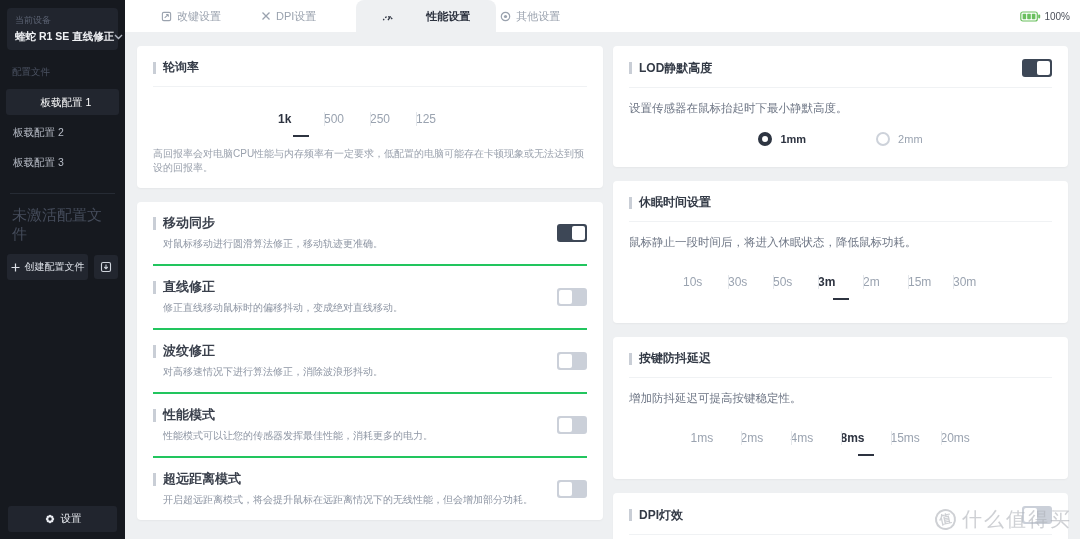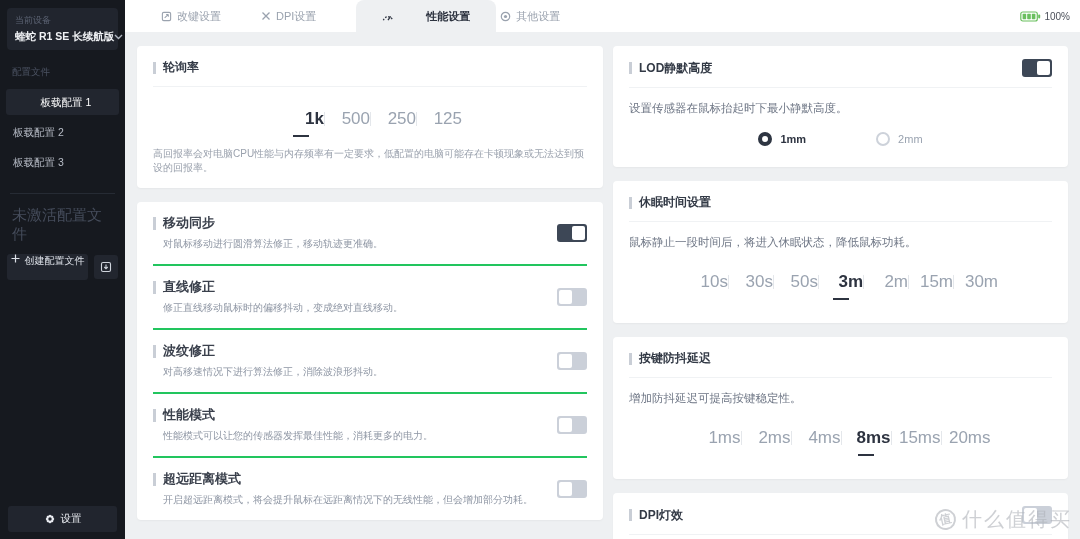--- a/index.html
+++ b/index.html
@@ -11,21 +11,21 @@
   .device-box { margin:8px 7px 0 7px; background:#21252e; border-radius:4px; padding:6px 8px; cursor:pointer; }
   .device-label { font-size:9px; color:#5b6272; margin-bottom:3px; }
   .device-name-row { display:flex; align-items:center; justify-content:space-between; }
   .device-name { font-size:10.5px; font-weight:bold; color:#f1f3f6; white-space:nowrap; }
   .profiles-label { margin:16px 12px 8px 12px; font-size:9.5px; color:#4b5262; }
   .profile-item { margin:2px 6px; height:26px; line-height:26px; padding-left:7px; font-size:10.5px; color:#b9bec8; border-radius:3px; cursor:pointer; }
   .profile-item.active { background:#22262f; color:#ffffff;text-align:center; }
   .side-divider { border-top:1px solid #262b34; margin:16px 10px 12px 10px; }
   .inactive-label { margin:0 12px 10px 12px; font-size:15px; color:#454c5b; }
   .create-row { display:flex; align-items:center; margin:0 7px; gap:6px; }
-  .create-btn { flex:1; height:26px; background:#22262f; border-radius:3px; display:flex; justify-content:center; gap:5px; color:#dde1e8; font-size:10px; cursor:pointer; }
+  .create-btn { flex:1; height:26px; background:#22262f; border-radius:3px; display:flex; align-items:center; justify-content:center; gap:5px; color:#dde1e8; font-size:10px; cursor:pointer; }
   .import-btn { width:24px; height:24px; background:#22262f; border-radius:3px; display:flex; align-items:center; justify-content:center; cursor:pointer; }
   .settings-btn { margin:auto 8px 7px 8px; height:26px; background:#21252e; border-radius:3px; display:flex; align-items:center; justify-content:center; gap:5px; color:#e8ebf0; font-size:10.5px; cursor:pointer; }
 
   
   .topbar { position:absolute; left:125px; top:0; right:0; height:32px; background:#ffffff; display:flex; align-items:center; padding-left:36px; }
   .tab { display:flex; align-items:center; gap:5px; font-size:11px; color:#9aa2ae; margin-right:40px; cursor:pointer; height:32px; }
   .tab.active { background:#eef0f2; border-radius:8px 8px 0 0; padding:0 26px; margin-right:4px; color:#2d3340; font-weight:bold;gap:32px; }
   .battery-wrap { margin-left:auto; margin-right:10px; display:flex; align-items:center; gap:3px; font-size:10px; color:#4b505a; }
 
   
@@ -34,21 +34,21 @@
   .col-right { flex:1; }
   .card { background:#ffffff; border-radius:4px; box-shadow:0 1px 2px rgba(0,0,0,0.04); padding:13px 16px; margin-bottom:14px; }
 
   .card-title-row { display:flex; align-items:center; padding-bottom:10px; border-bottom:1px solid #f0f2f4; }
   .tbar { width:3px; height:12px; background:#c9ced6; margin-right:7px; flex:none; }
   .card-title { font-size:12px; color:#333a46; font-weight:bold; }
   .card-desc { font-size:11.5px; color:#6e7685; margin-top:13px; }
   .card-note { font-size:10px; color:#9aa1ad; margin-top:4px; }
 
   .opt-row { display:flex; justify-content:center; margin:24px 0 20px 0; }
-  .opt { width:46px; text-align:right; font-size:17px; color:#9aa3b0; position:relative; line-height:16px; cursor:pointer; }
+  .opt { width:46px; text-align:left; font-size:12px; color:#9aa3b0; position:relative; line-height:16px; cursor:pointer; }
   .opt.w50 { width:50px; }
   .opt.w45 { width:45px; }
   .opt + .opt::before { content:''; position:absolute; left:0; top:1px; width:1px; height:14px; background:#e4e7eb; }
   .opt.selected { color:#2d3340; font-weight:bold; }
   .opt.selected::after { content:''; position:absolute; left:50%; transform:translateX(-50%); bottom:-10px; width:16px; height:2px; background:#2d3340; }
 
   
   .toggle-card { padding:0 16px; }
   .titem { display:flex; align-items:center; justify-content:space-between; padding:12px 0 13px 0; border-bottom:2px solid #22c55e; }
   .titem:last-child { border-bottom:none; }
@@ -79,21 +79,21 @@
 
   svg { display:block; }
 </style>
 </head>
 <body>
 
 <div class="sidebar">
   <div class="device-box">
     <div class="device-label">当前设备</div>
     <div class="device-name-row">
-      <span class="device-name">蝰蛇 R1 SE 长续航版</span>
+      <span class="device-name">蝰蛇 R1 SE 直线修正</span>
       <span>
         <svg width="9" height="6" viewBox="0 0 9 6">
             <polyline points="1,1 4.5,4.5 8,1" fill="none" stroke="#aeb4bf" stroke-width="1.4"></polyline>
           </svg>
       </span>
     </div>
   </div>
 
   <div class="profiles-label">配置文件</div>
   <div class="profile-item active">板载配置 1</div>

